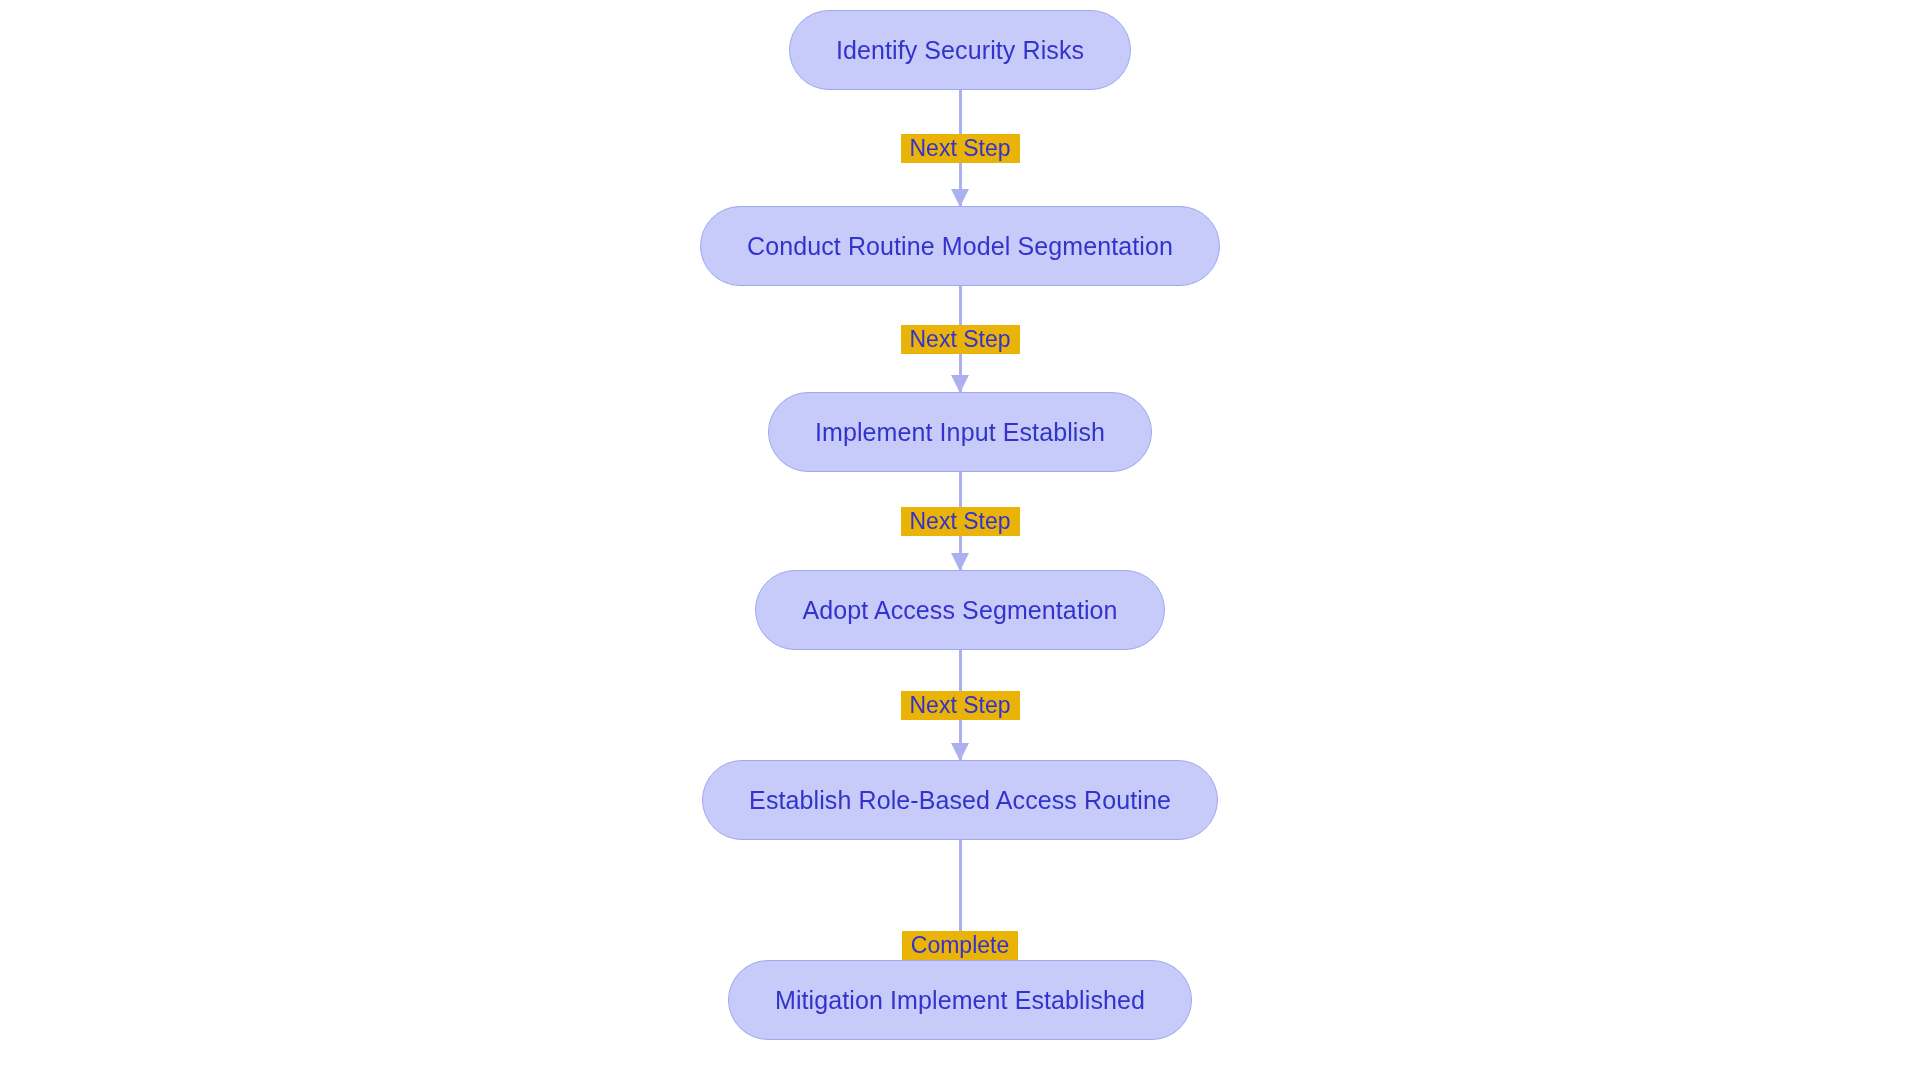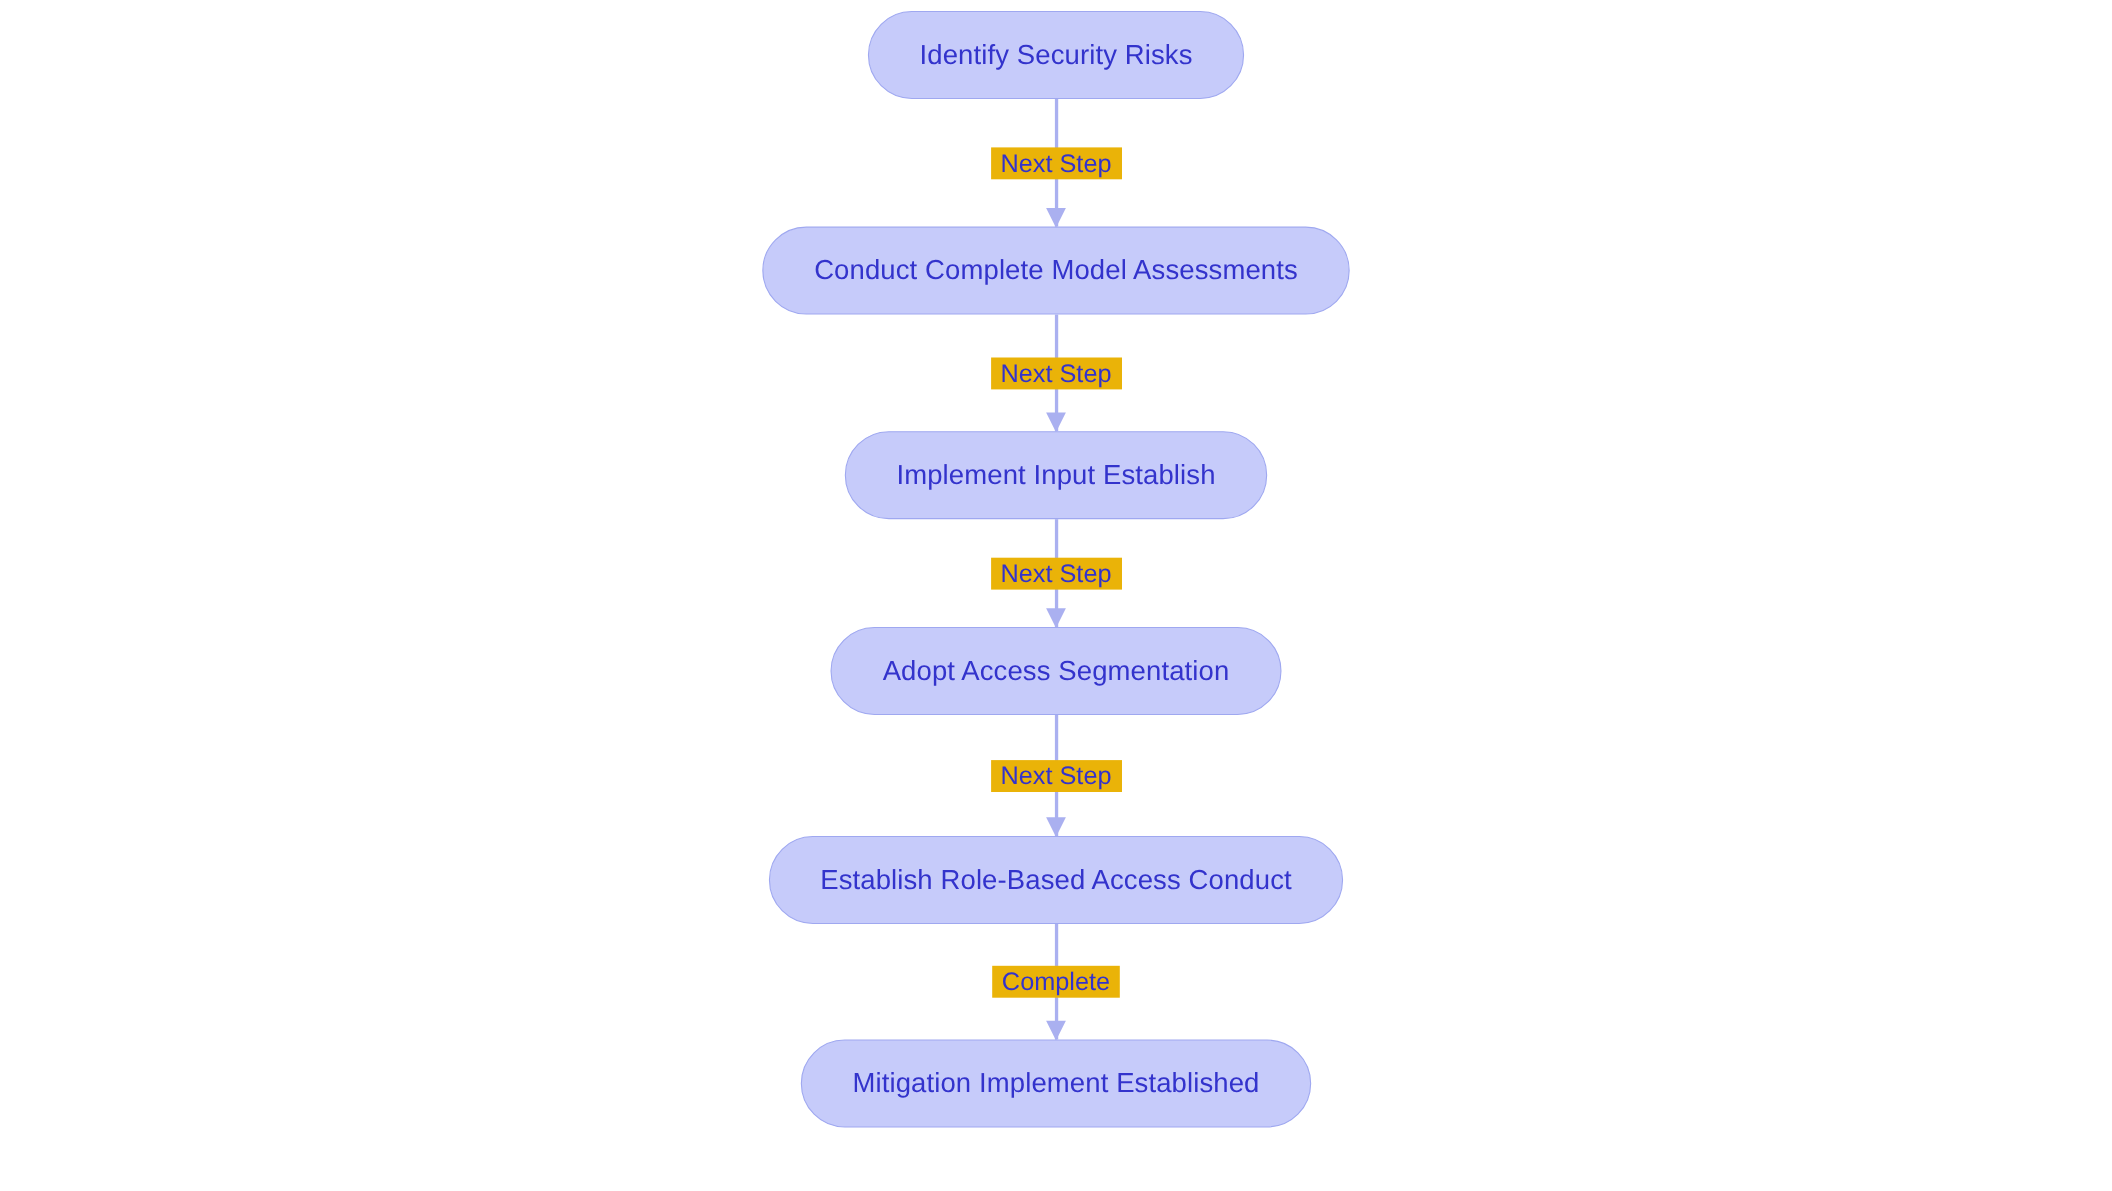--- a/index.html
+++ b/index.html
@@ -101,21 +101,21 @@
     background: #eab308;
     padding: 3px 9px;
     white-space: nowrap;
   }
 
   
   .connector.gap-1 { height: 116px; }
   .connector.gap-2 { height: 106px; }
   .connector.gap-3 { height: 98px; }
   .connector.gap-4 { height: 110px; }
-  .connector.gap-5 { height: 105px; }
+  .connector.gap-5 { height: 120px; justify-content: flex-end; }
 
   .spacer-top { height: 10px; flex: none; }
 </style>
 </head>
 <body>
 
 <div id="flow-root">
   <div class="flow-column">
 
     <div class="spacer-top"></div>
@@ -124,21 +124,21 @@
       <span class="node-label">Identify Security Risks</span>
     </div>
 
     <div class="connector gap-1">
       <div class="connector-line"></div>
       <div class="connector-arrowhead"></div>
       <span class="edge-label">Next Step</span>
     </div>
 
     <div class="node">
-      <span class="node-label">Conduct Complete Model Assessments</span>
+      <span class="node-label">Conduct Routine Model Segmentation</span>
     </div>
 
     <div class="connector gap-2">
       <div class="connector-line"></div>
       <div class="connector-arrowhead"></div>
       <span class="edge-label">Next Step</span>
     </div>
 
     <div class="node">
       <span class="node-label">Implement Input Establish</span>
@@ -154,21 +154,21 @@
       <span class="node-label">Adopt Access Segmentation</span>
     </div>
 
     <div class="connector gap-4">
       <div class="connector-line"></div>
       <div class="connector-arrowhead"></div>
       <span class="edge-label">Next Step</span>
     </div>
 
     <div class="node">
-      <span class="node-label">Establish Role-Based Access Conduct</span>
+      <span class="node-label">Establish Role-Based Access Routine</span>
     </div>
 
     <div class="connector gap-5">
       <div class="connector-line"></div>
       <div class="connector-arrowhead"></div>
       <span class="edge-label">Complete</span>
     </div>
 
     <div class="node">
       <span class="node-label">Mitigation Implement Established</span>

